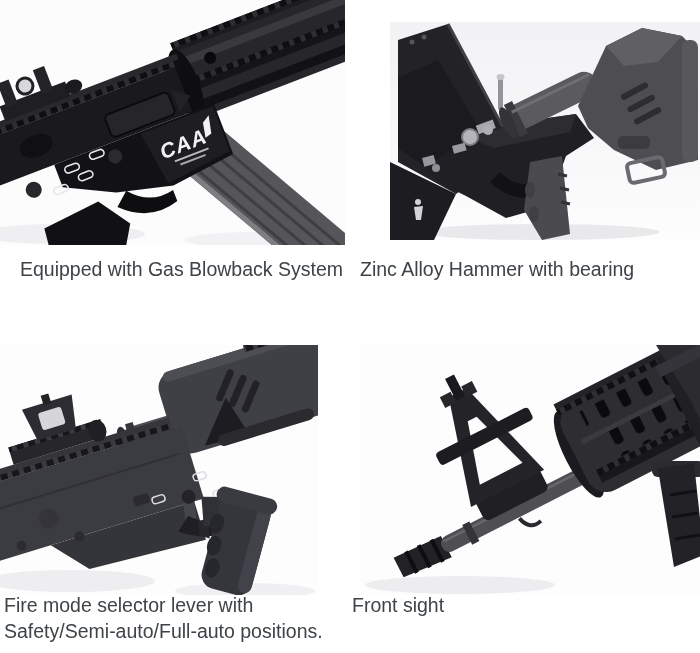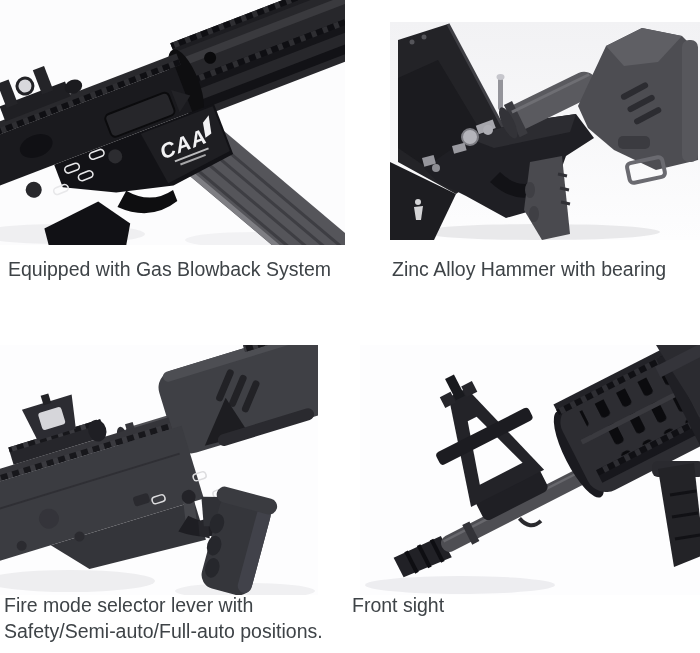--- a/index.html
+++ b/index.html
@@ -10,22 +10,22 @@
   figure.photo{position:absolute;margin:0;padding:0;overflow:hidden;}
   figure.photo svg{display:block;width:100%;height:100%;}
   #photo-1{left:0;top:0;width:345px;height:245px;}
   #photo-2{left:390px;top:22px;width:310px;height:218px;}
   #photo-3{left:0;top:345px;width:318px;height:250px;}
   #photo-4{left:360px;top:345px;width:340px;height:250px;}
   .caption{
     position:absolute;color:#3e4347;font-size:19.5px;line-height:26px;
     letter-spacing:0;white-space:nowrap;
   }
-  #caption-1{left:8px;top:256px;}
-  #caption-2{left:392px;top:256px;}
+  #caption-1{left:20px;top:256px;}
+  #caption-2{left:360px;top:256px;}
   #caption-3{left:4px;top:592px;}
   #caption-4{left:352px;top:592px;}
   .caa-text{
     font-family:"Liberation Sans","DejaVu Sans",sans-serif;
     font-weight:bold;font-style:italic;font-size:21px;fill:#f2f2f4;letter-spacing:1px;
   }
 </style>
 </head>
 <body>
 

